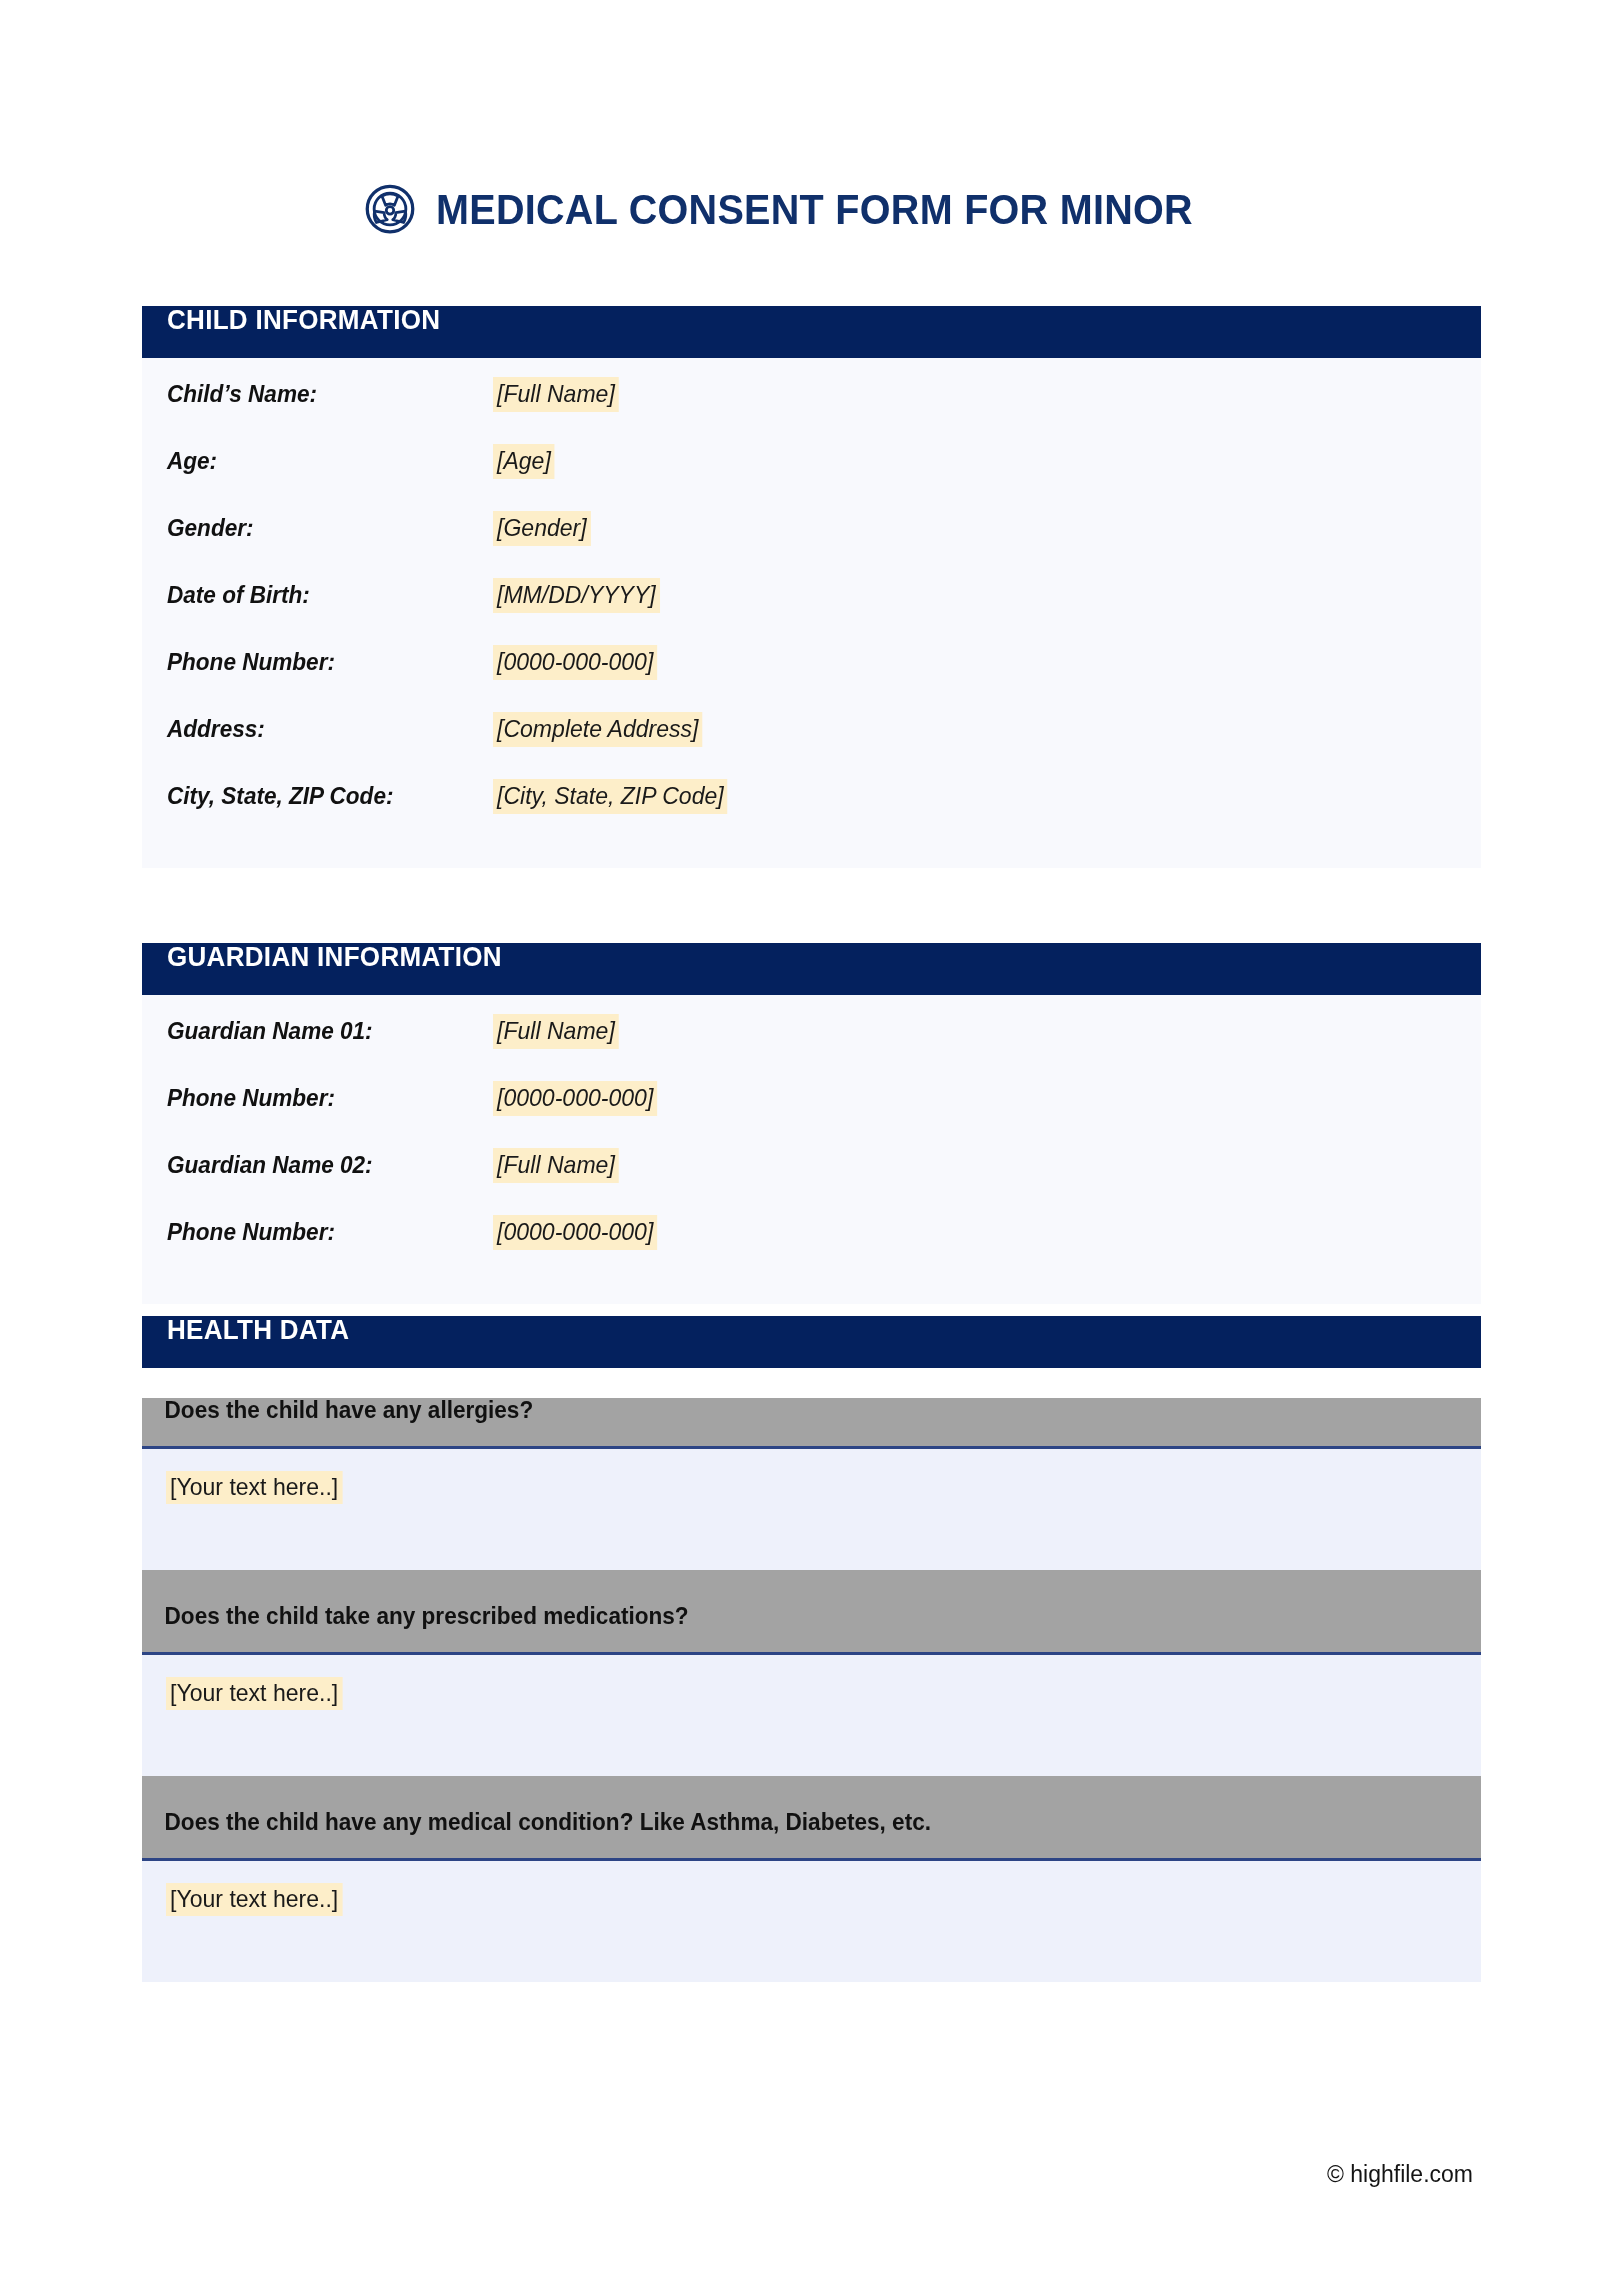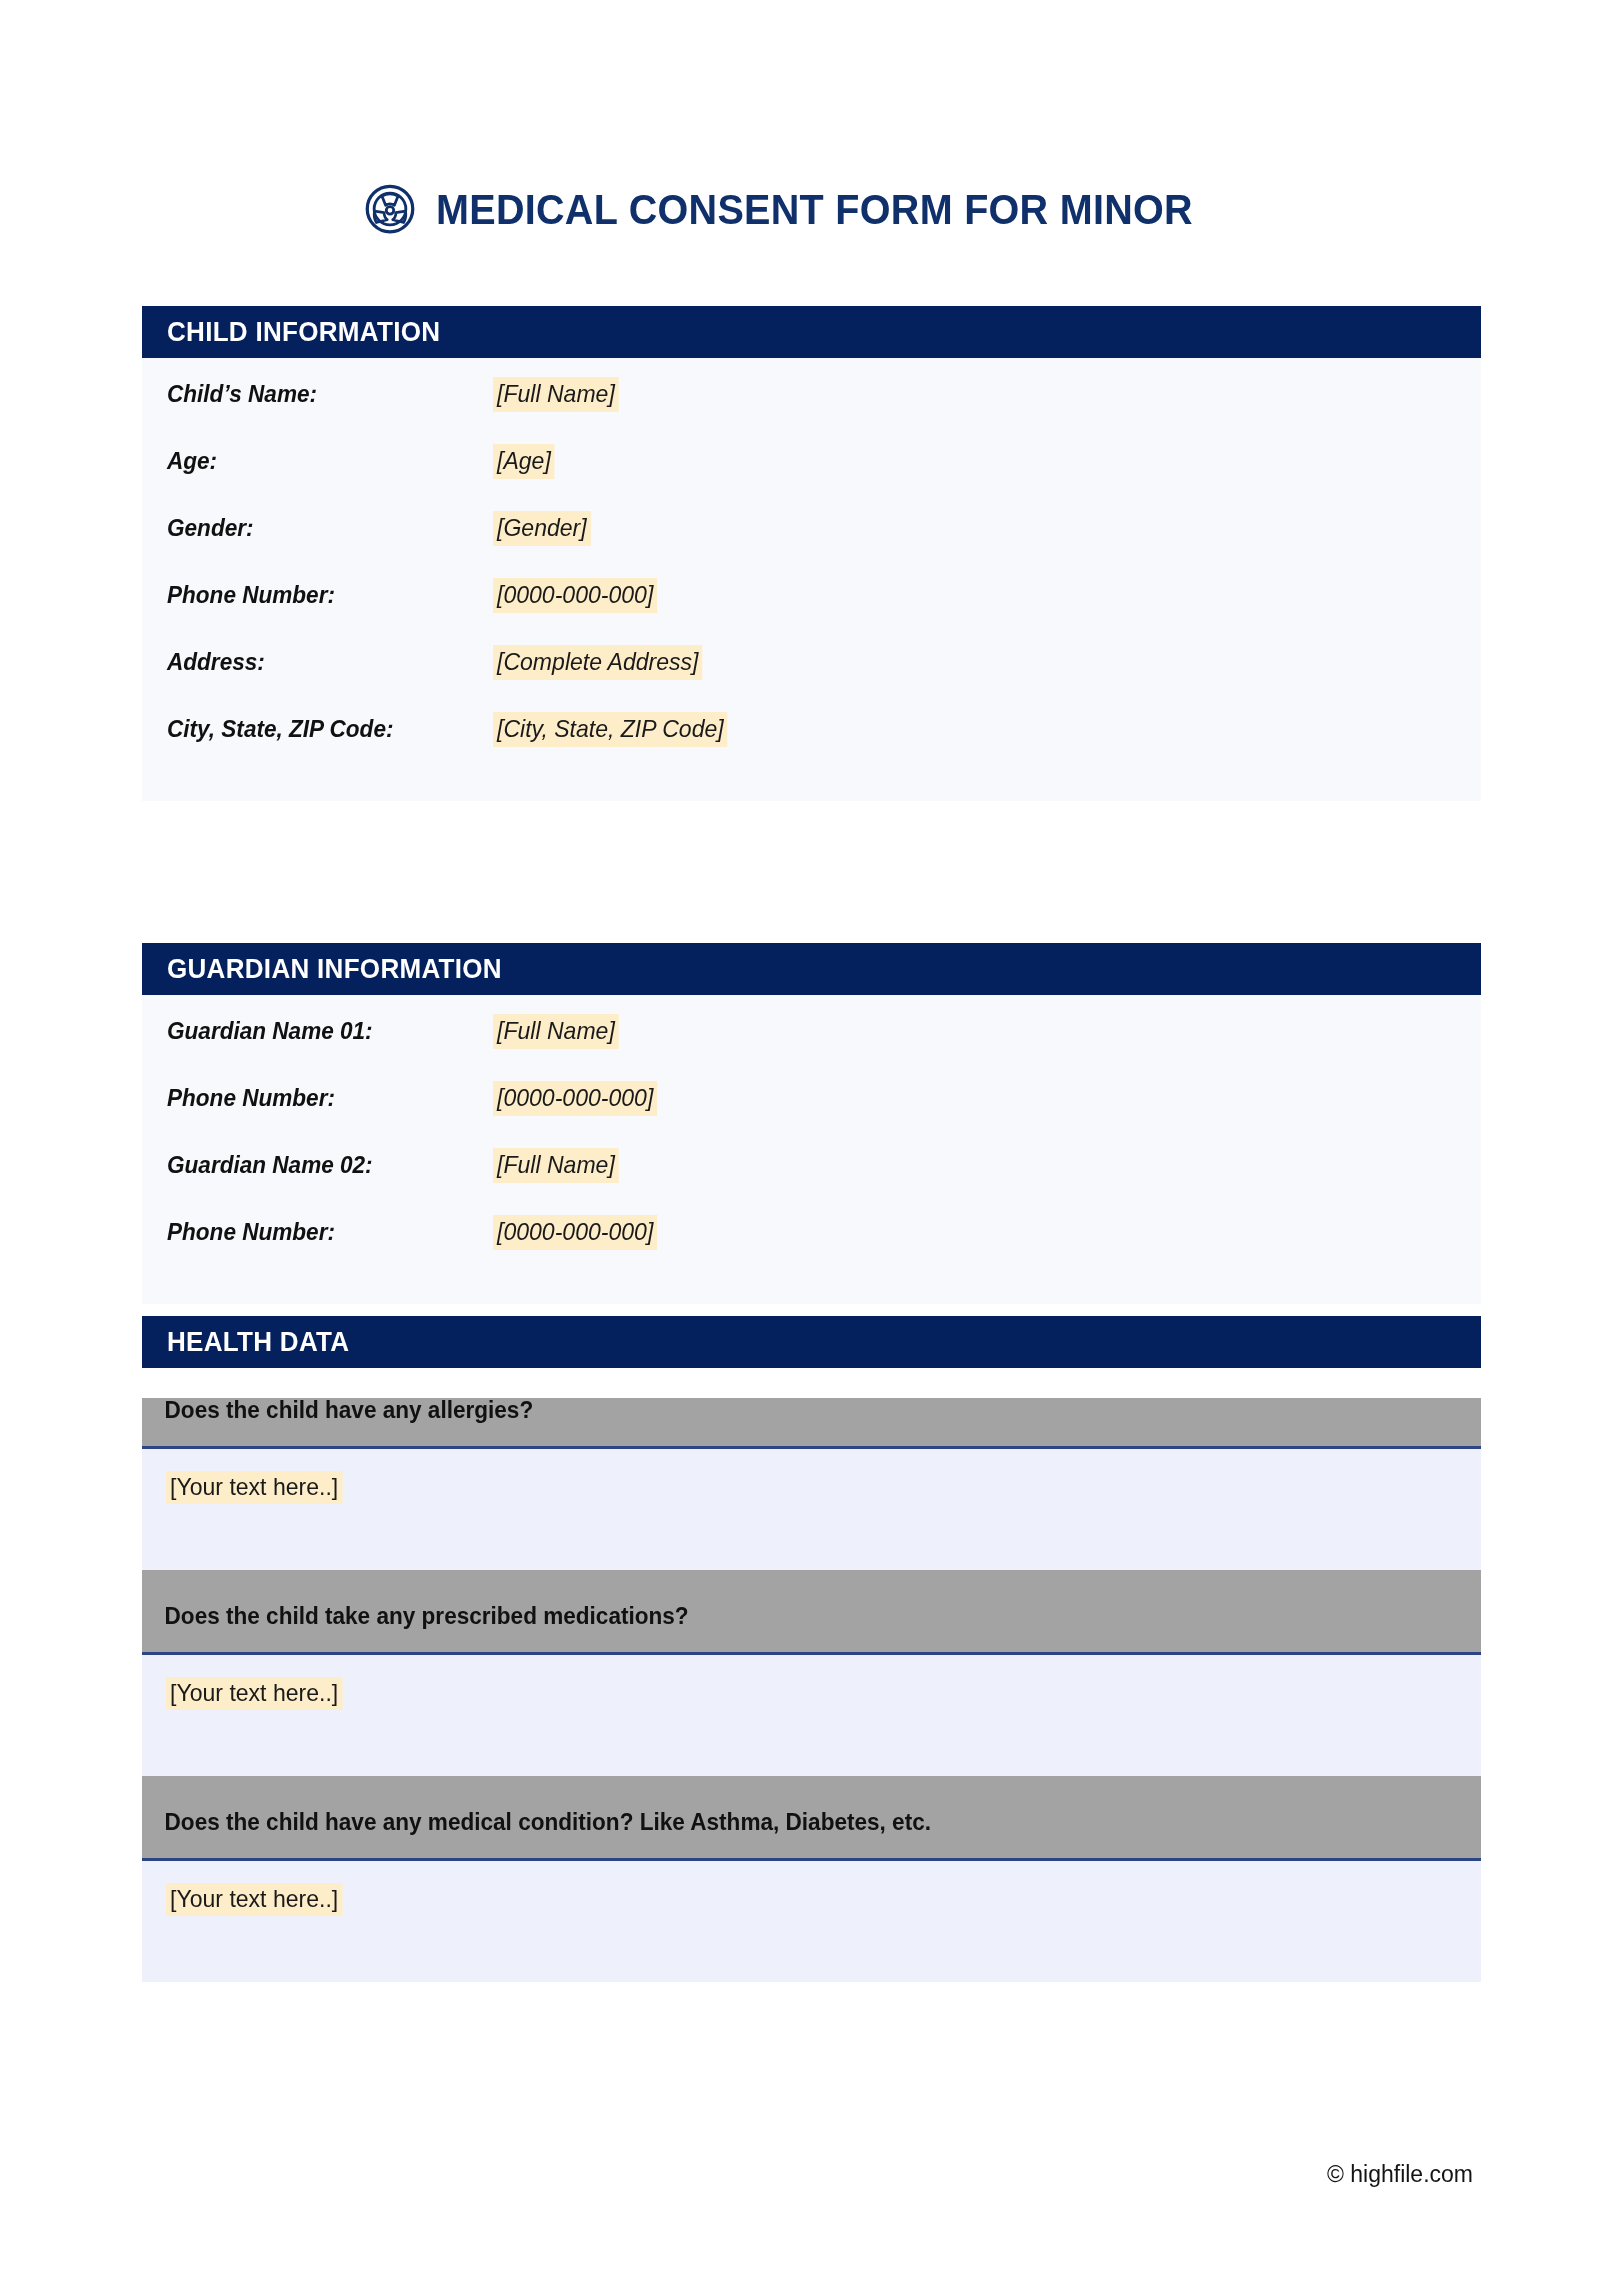--- a/index.html
+++ b/index.html
@@ -56,21 +56,21 @@
   
   .section {
     position: absolute;
     left: 142px;
     width: 1339px;
   }
   .section-header {
     background: #04215e;
     height: 52px;
     display: flex;
-    align-items: center;
+    align-items: flex-start;
     padding-left: 25px;
     box-sizing: border-box;
   }
   .section-header-label {
     color: #ffffff;
     font-size: 28px;
     font-weight: bold;
     letter-spacing: 0.3px;
     line-height: 1;
     transform: scaleX(0.93);
@@ -185,20 +185,24 @@
       </div>
       <div class="field-row">
         <span class="field-label">Age:</span>
         <span class="field-value">[Age]</span>
       </div>
       <div class="field-row">
         <span class="field-label">Gender:</span>
         <span class="field-value">[Gender]</span>
       </div>
       <div class="field-row">
+        <span class="field-label">Date of Birth:</span>
+        <span class="field-value">[MM/DD/YYYY]</span>
+      </div>
+      <div class="field-row">
         <span class="field-label">Phone Number:</span>
         <span class="field-value">[0000-000-000]</span>
       </div>
       <div class="field-row">
         <span class="field-label">Address:</span>
         <span class="field-value">[Complete Address]</span>
       </div>
       <div class="field-row">
         <span class="field-label">City, State, ZIP Code:</span>
         <span class="field-value">[City, State, ZIP Code]</span>

